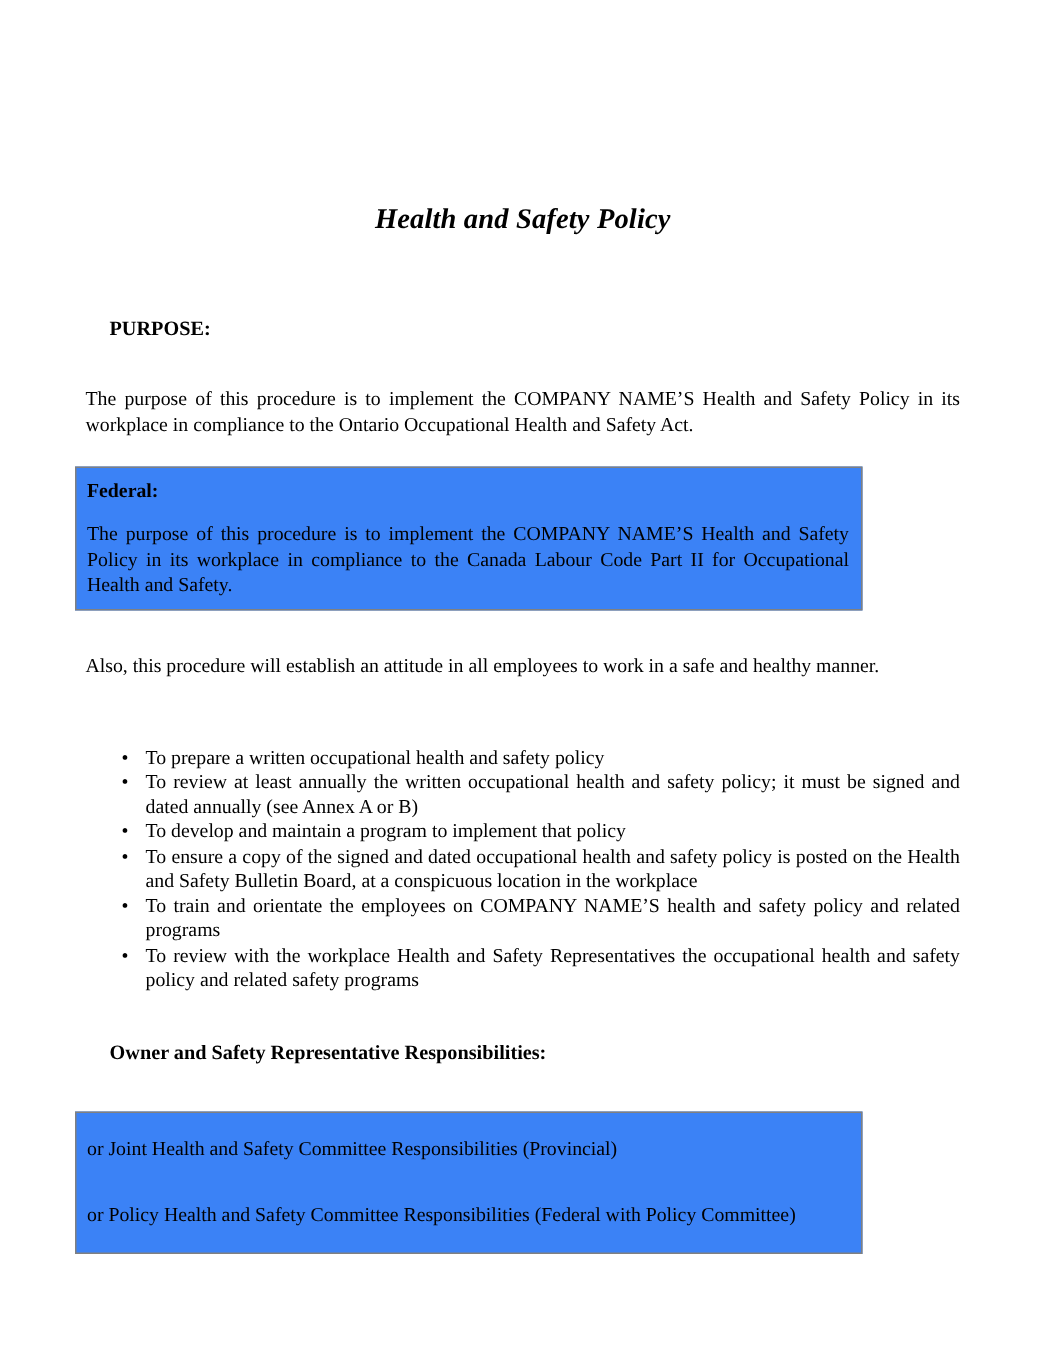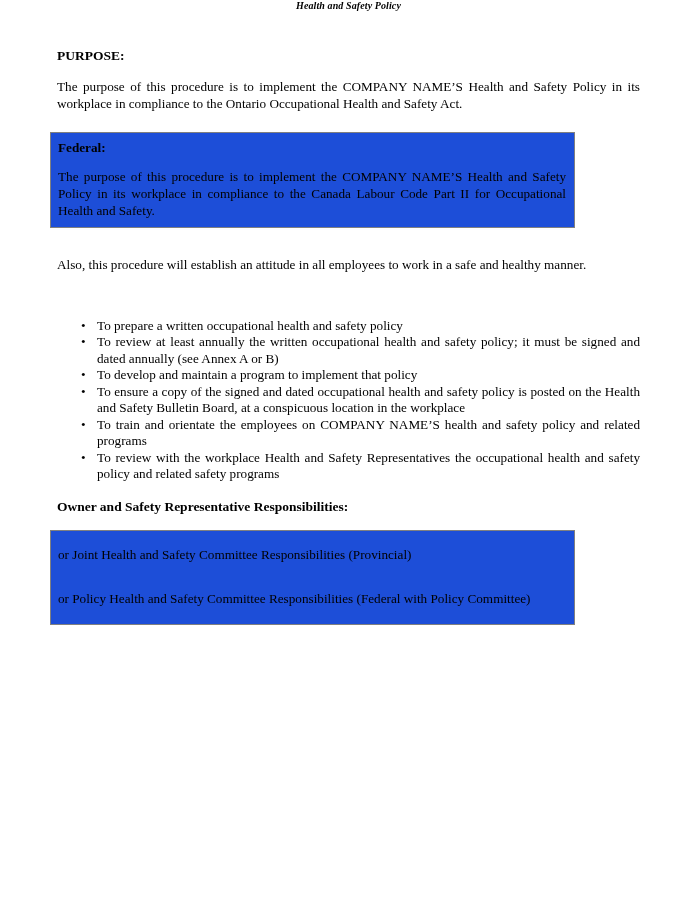--- a/index.html
+++ b/index.html
@@ -22,30 +22,31 @@
     overflow: hidden;
   }
   .content {
     position: absolute;
     left: 57px;
     top: 0;
     width: 583px;
   }
   .doc-title {
     text-align: center;
-    font-size: 10px;
+    font-size: 19px;
     font-weight: bold;
     font-style: italic;
     margin: 0;
+    padding-top: 136px;
     letter-spacing: 0.1px;
   }
   .section-heading {
     font-size: 13.5px;
     font-weight: bold;
-    margin: 0;
+    margin: 16px;
   }
   .para {
     font-size: 13.2px;
     text-align: justify;
     line-height: 1.26;
     margin: 0;
     hyphens: none;
   }
   .sp-title-purpose { height: 37px; }
   .sp-purpose-para  { height: 15px; }
@@ -55,21 +56,21 @@
   .sp-proc-owner    { height: 16px; }
   .sp-owner-list    { height: 12px; }
   .sp-list-hsr      { height: 16px; }
   .sp-hsr-box2      { height: 15px; }
 
   
   .box {
     position: relative;
     box-sizing: border-box;
     border: 1px solid #808080;
-    background: #1d4ed8;
+    background: #3b82f6;
     margin-left: -7px;
     width: 525px;
     padding: 7px 8px 8px 7px;
   }
   .box .box-title {
     font-size: 13.2px;
     font-weight: bold;
     margin: 0 0 2px 0;
   }
   .box .box-para {

